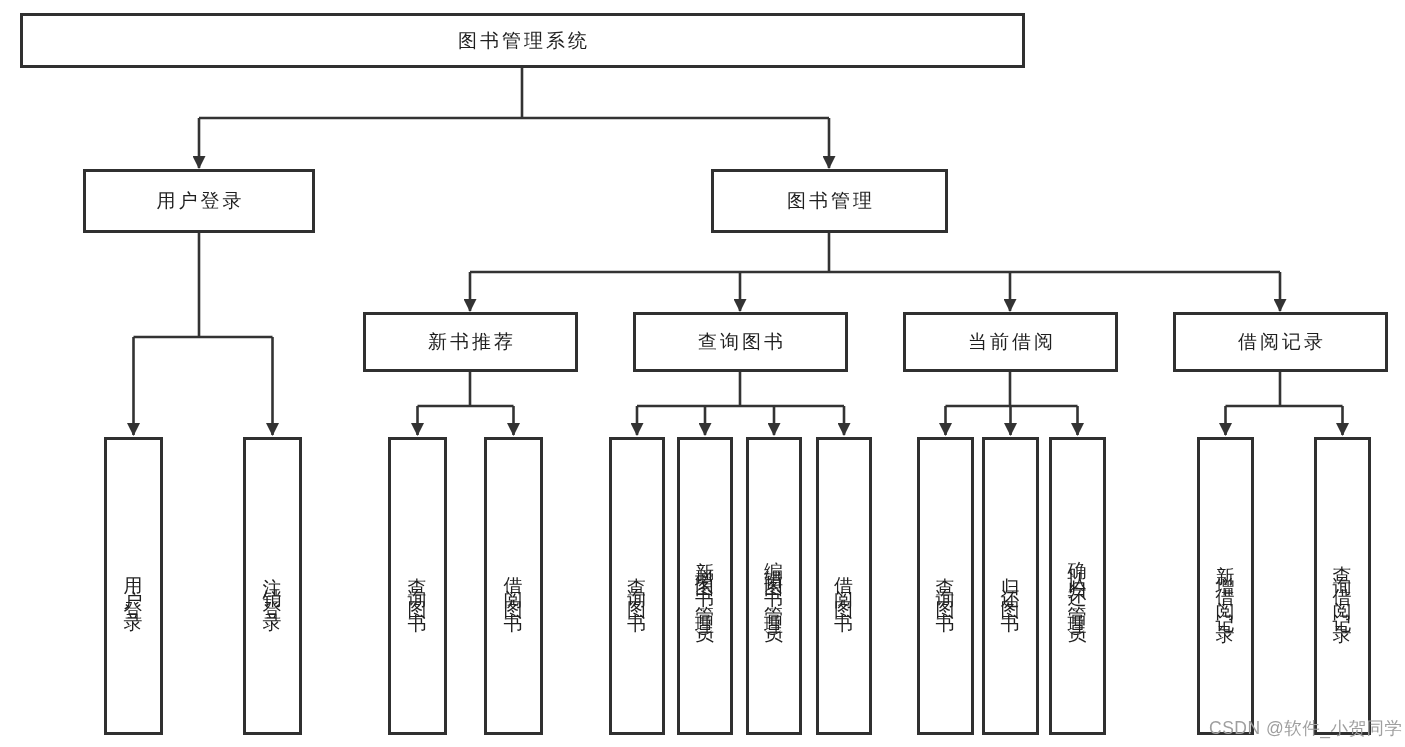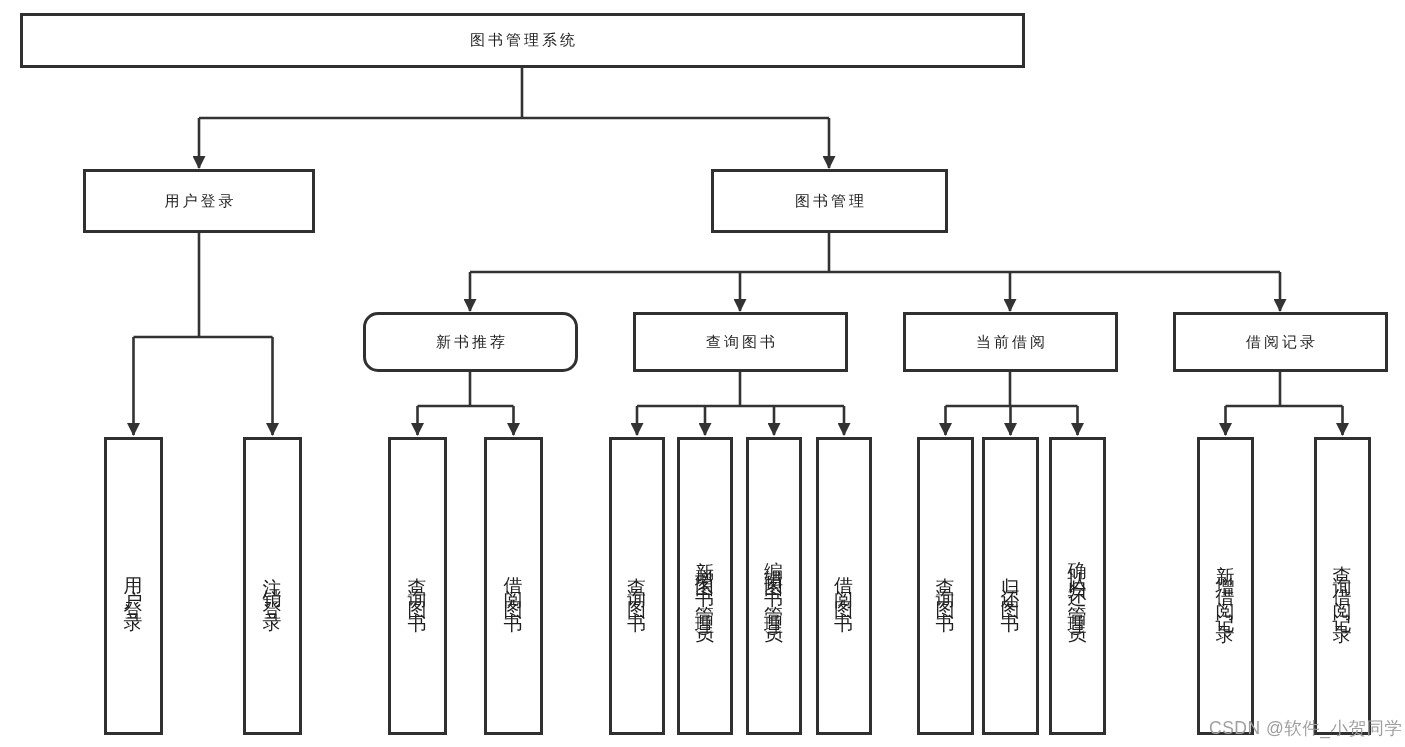--- a/index.html
+++ b/index.html
@@ -22,21 +22,21 @@
     background: #ffffff;
     border: 3px solid #303030;
     box-sizing: border-box;
     display: flex;
     align-items: center;
     justify-content: center;
     z-index: 1;
     color: #1f1f1f;
   }
   .box.h .lbl {
-    font-size: 15px;
+    font-size: 19px;
     letter-spacing: 3px;
     text-indent: 3px;
     white-space: nowrap;
   }
   .box.v .lbl {
     writing-mode: vertical-rl;
     text-orientation: mixed;
     font-size: 19px;
     line-height: 1;
     letter-spacing: 12px;
@@ -106,21 +106,21 @@
     <span class="lbl">图书管理系统</span>
   </div>
 
   <div class="box h" style="left:83px; top:169px; width:232px; height:64px;">
     <span class="lbl">用户登录</span>
   </div>
   <div class="box h" style="left:711px; top:169px; width:237px; height:64px;">
     <span class="lbl">图书管理</span>
   </div>
 
-  <div class="box h" style="left:363px; top:312px; width:215px; height:60px;border-radius:15px;">
+  <div class="box h" style="left:363px; top:312px; width:215px; height:60px;">
     <span class="lbl">新书推荐</span>
   </div>
   <div class="box h" style="left:633px; top:312px; width:215px; height:60px;">
     <span class="lbl">查询图书</span>
   </div>
   <div class="box h" style="left:1173px; top:312px; width:215px; height:60px;">
     <span class="lbl">借阅记录</span>
   </div>
   <div class="box h" style="left:903px; top:312px; width:215px; height:60px;">
     <span class="lbl">当前借阅</span>

